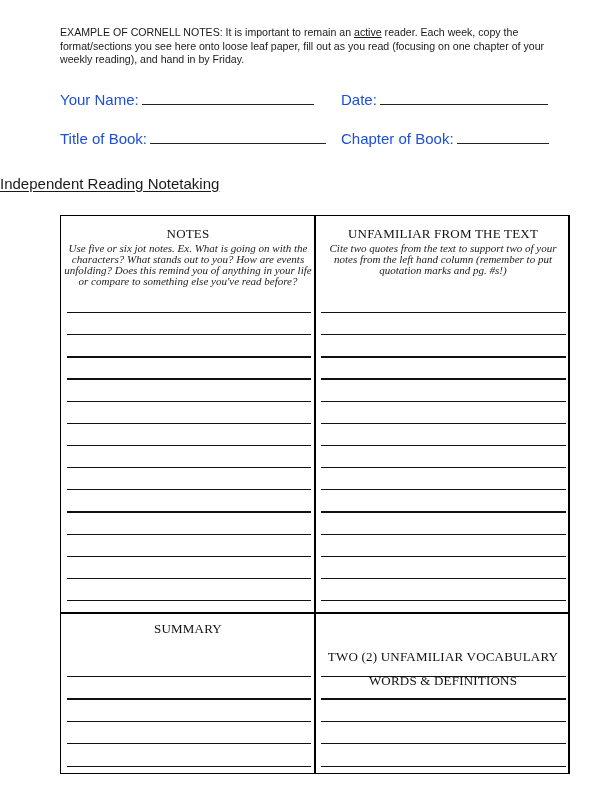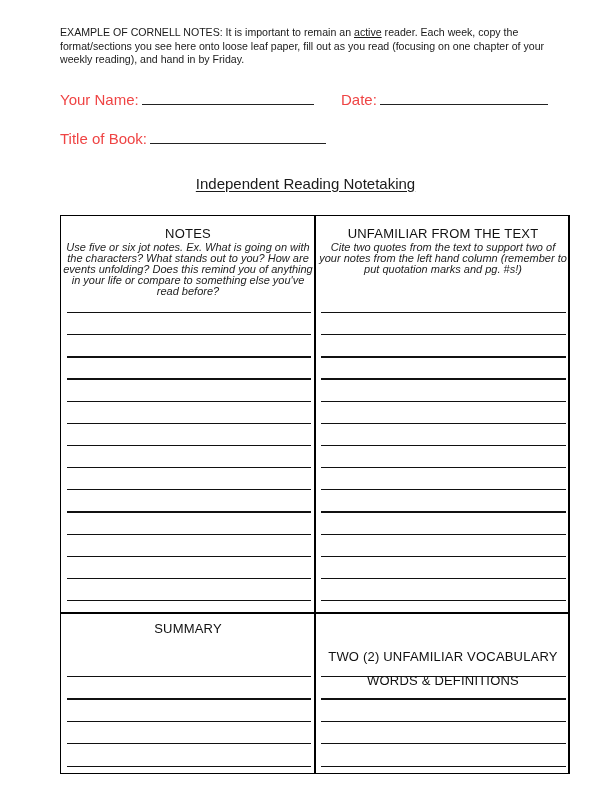--- a/index.html
+++ b/index.html
@@ -7,39 +7,39 @@
       width: 615px; height: 801px; position: relative; overflow: hidden;
       font-family: "Liberation Sans", "DejaVu Sans", sans-serif; color: #111;
     }
     .intro {
       position: absolute; left: 60px; top: 26px; width: 512px;
       font-size: 10.6px; line-height: 13.5px; color: #1a1a1a;
     }
     .intro u { text-decoration: underline; }
     .field-row {
       position: absolute; left: 60px; width: 512px; height: 20px;
-      font-size: 15px; color: #ef4444;
+      font-size: 15px; color: #1d4ed8;
     }
     .field { position: absolute; top: 0; white-space: nowrap; }
     .field .blank {
       display: inline-block; border-bottom: 1.2px solid #222; height: 14px; vertical-align: baseline; margin-left: 3px;
     }
     .doc-title {
-      position: absolute; left: 0; width: 611px; top: 175px; text-align: center;
+      position: absolute; left: 0; width: 611px; top: 175px; text-align: left;
       font-size: 15px; color: #1a1a1a;
     }
     .doc-title span { text-decoration: underline; text-underline-offset: 2px; }
 
     .table {
       position: absolute; left: 60px; top: 215px; width: 510px; height: 559px;
       border: 1.6px solid #000; border-right-width: 2.4px; box-sizing: border-box;
     }
     .vdiv { position: absolute; left: 253px; top: 0; bottom: 0; width: 2px; background: #000; }
     .hdiv { position: absolute; left: 0; right: 0; top: 396px; height: 2.4px; background: #000; }
-    .cell-head { position: absolute; text-align: center; }
+    .cell-head { position: absolute; text-align: center; font-family: Liberation Serif, serif; }
     .cell-title { font-size: 13px; letter-spacing: 0.2px; color: #111; }
     .cell-sub { font-size: 11px; font-style: italic; line-height: 11px; color: #222; margin-top: 1px; }
     .line { position: absolute; height: 1.3px; background: #111; }
   </style>
 </head>
 <body>
 
 <div class="intro"><span>EXAMPLE OF CORNELL NOTES: It is important to remain an </span><u>active</u><span> reader. Each week, copy the format/sections you see here onto loose leaf paper, fill out as you read (focusing on one chapter of your weekly reading), and hand in by Friday.</span></div>
 
 <div class="field-row" style="top:90px;">
@@ -47,20 +47,23 @@
     <span>Your Name:</span><span class="blank" style="width:172px;"></span>
   </div>
   <div class="field" style="left:281px;">
     <span>Date:</span><span class="blank" style="width:168px;"></span>
   </div>
 </div>
 
 <div class="field-row" style="top:129px;">
   <div class="field" style="left:0;">
     <span>Title of Book:</span><span class="blank" style="width:176px;"></span>
+  </div>
+  <div class="field" style="left:281px;">
+    <span>Chapter of Book:</span><span class="blank" style="width:92px;"></span>
   </div>
 </div>
 
 <div class="doc-title"><span>Independent Reading Notetaking</span></div>
 
 <div class="table">
   <div class="vdiv"></div>
   <div class="hdiv"></div>
 
   <div class="cell-head" style="left:2px; width:250px; top:10px;">

